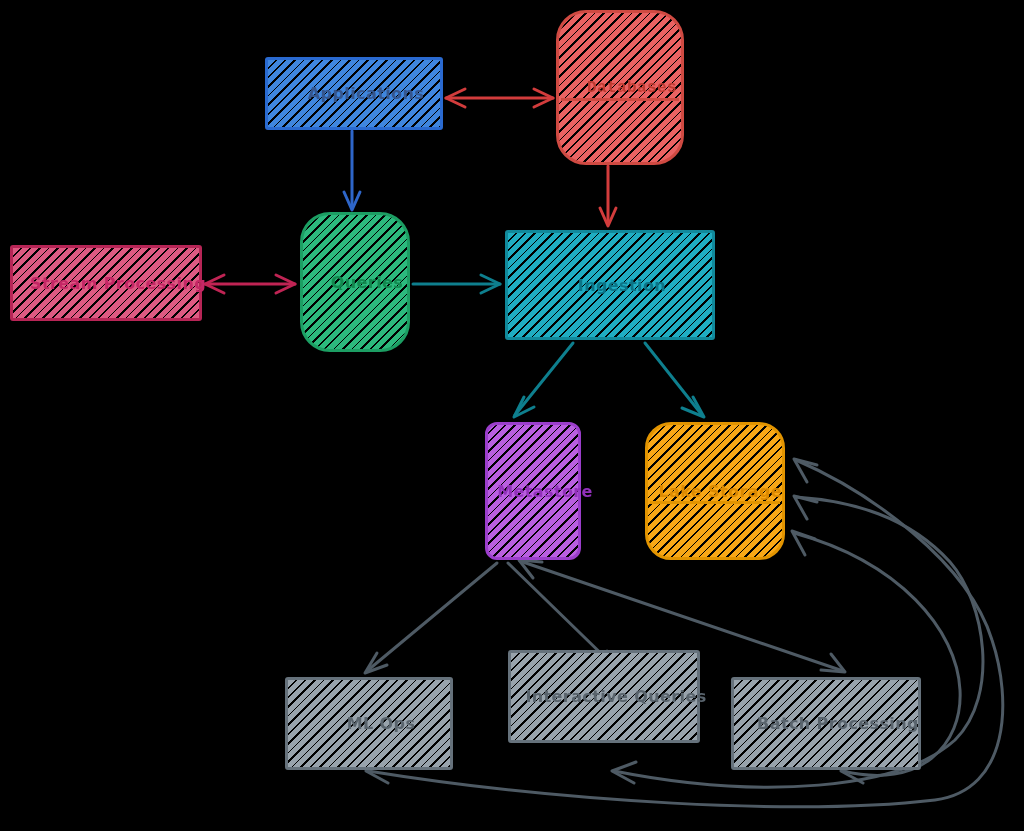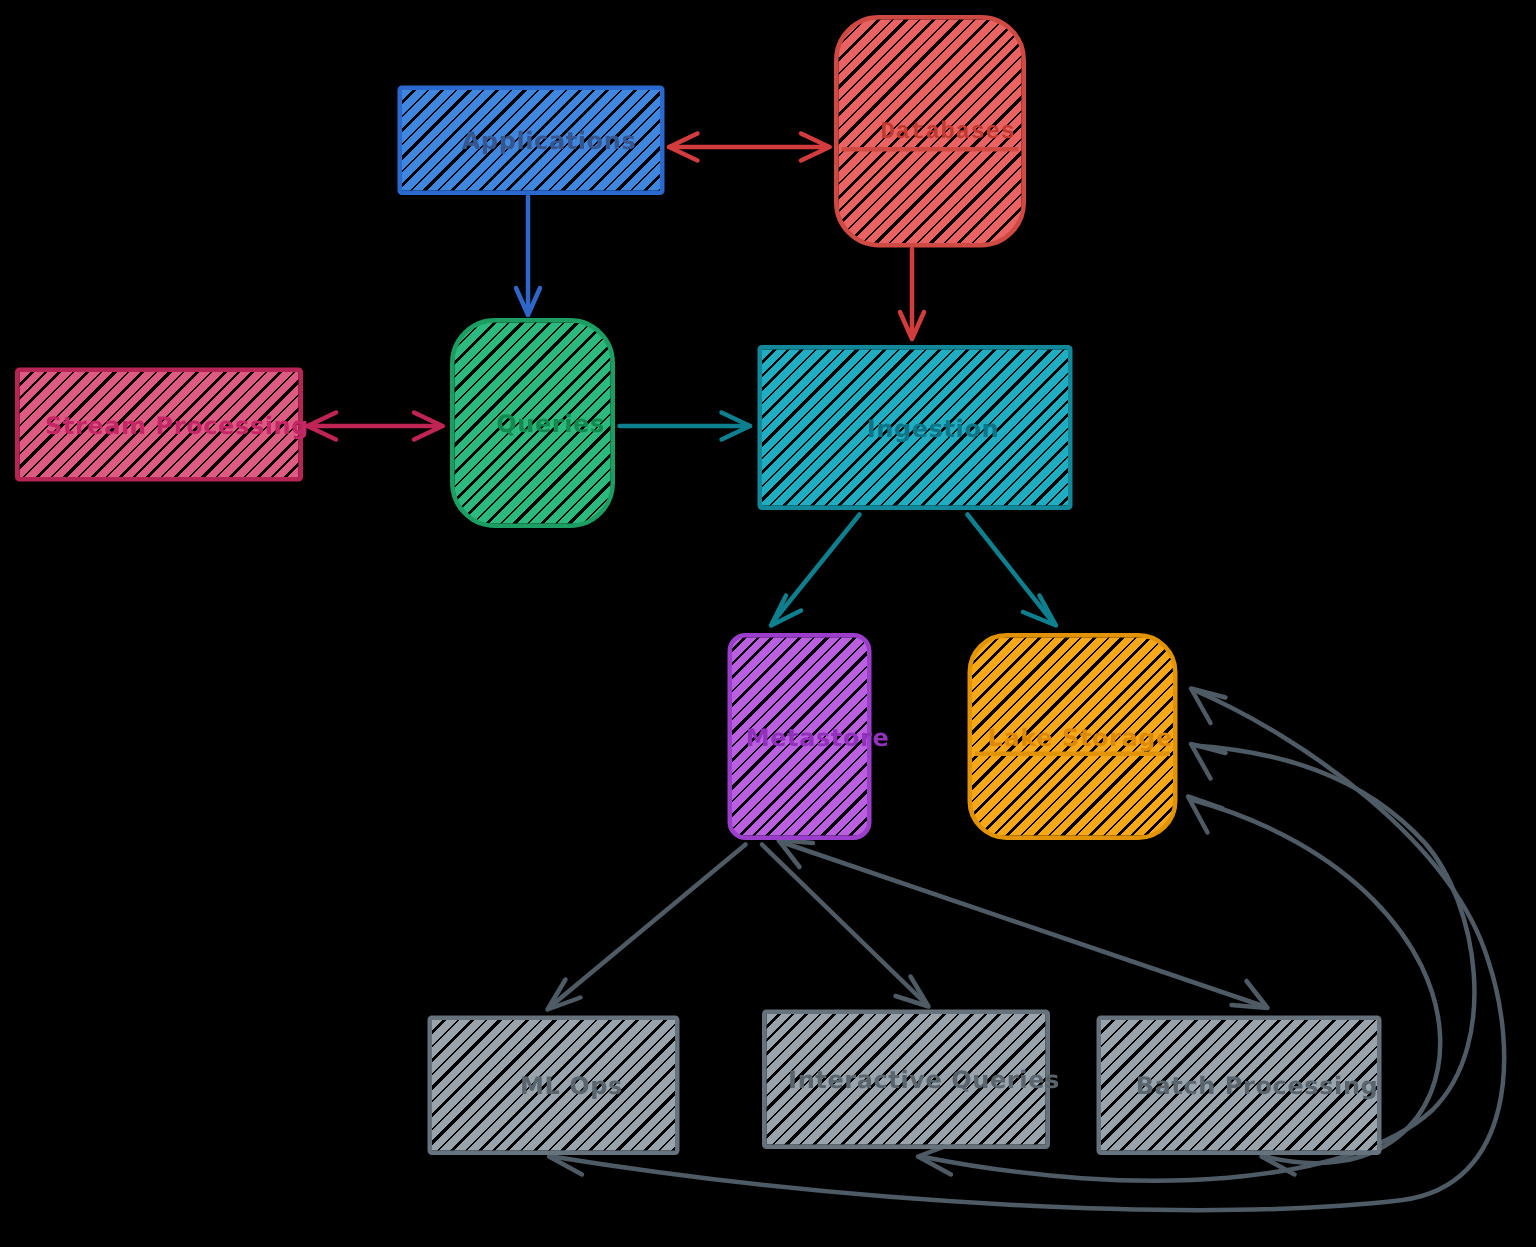--- a/index.html
+++ b/index.html
@@ -143,21 +143,21 @@
 
   <div class="node rounded c-orange" style="left:645px;top:422px;width:140px;height:138px;border-radius:26px;">
     <span>Lake Storage</span>
     <div class="divider" style="top:76px;background:var(--orange-border);"></div>
   </div>
 
   <div class="node rect c-gray" style="left:285px;top:677px;width:168px;height:93px;">
     <span>ML Ops</span>
   </div>
 
-  <div class="node rect c-gray" style="left:508px;top:673px;width:192px;height:93px;">
+  <div class="node rect c-gray" style="left:508px;top:650px;width:192px;height:93px;">
     <span>Interactive Queries</span>
   </div>
 
   <div class="node rect c-gray" style="left:731px;top:677px;width:190px;height:93px;">
     <span>Batch Processing</span>
   </div>
 
 </div>
 
 </body></html>

